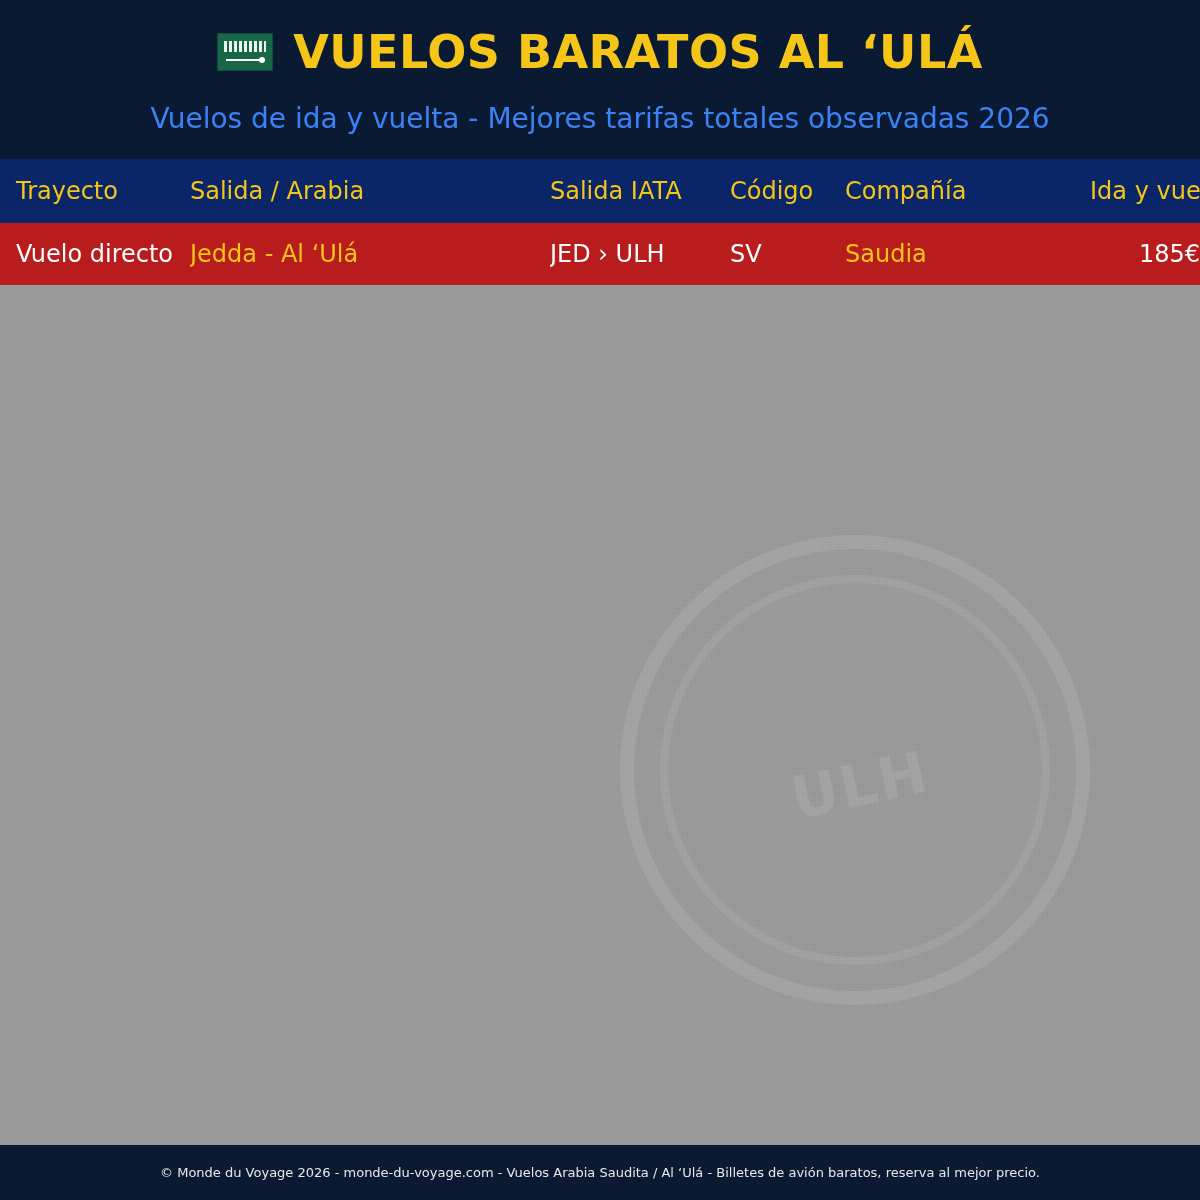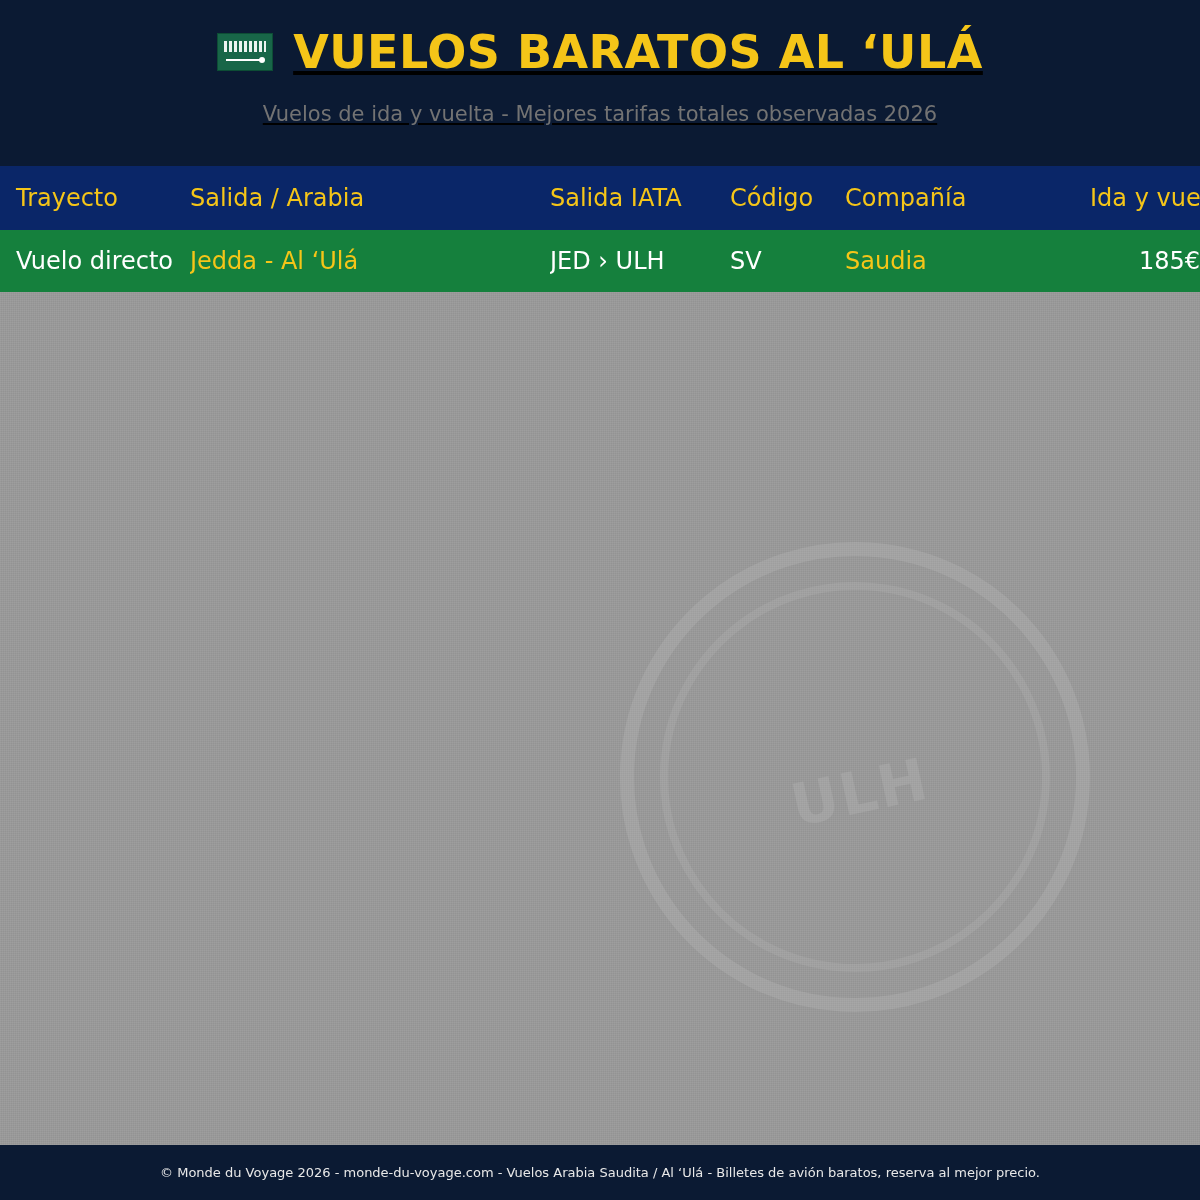--- a/index.html
+++ b/index.html
@@ -21,21 +21,20 @@
     background: #0a1733;
     overflow: hidden;
   }
 
   
   .header {
     background: #0b1a33;
     padding-top: 28px;
     padding-bottom: 10px;
     text-align: center;
-    text-decoration: underline;
   }
   .title-row {
     display: flex;
     align-items: center;
     justify-content: center;
     gap: 20px;
   }
   .flag {
     width: 56px;
     height: 38px;
@@ -78,23 +77,23 @@
     margin: 0;
     font-size: 46px;
     line-height: 1.05;
     letter-spacing: 0.5px;
     font-weight: bold;
     color: #f5c518;
     font-family: "DejaVu Sans", "Liberation Sans", sans-serif;
   }
   .subtitle {
     margin-top: 26px;
-    margin-bottom: 30px;
-    font-size: 21px;
-    color: #737373;
+    margin-bottom: 14px;
+    font-size: 28px;
+    color: #3b82f6;
     text-align: center;
   }
 
   
   .table {
     width: 100%;
     border-collapse: collapse;
     table-layout: fixed;
   }
   .table th, .table td {
@@ -106,21 +105,21 @@
     overflow: hidden;
   }
   thead tr {
     background: #0a2668;
   }
   thead th {
     color: #f5c518;
     height: 44px;
   }
   tbody tr {
-    background: #15803d;
+    background: #b91c1c;
     padding-left: 25px;
   }
   tbody td {
     color: #ffffff;
     height: 42px;
   }
   td.accent, th.accent { color: #f5c518; }
   .col-pad-left { padding-left: 16px !important; }
   .col-right { text-align: right !important; padding-right: 0 !important; }
 

